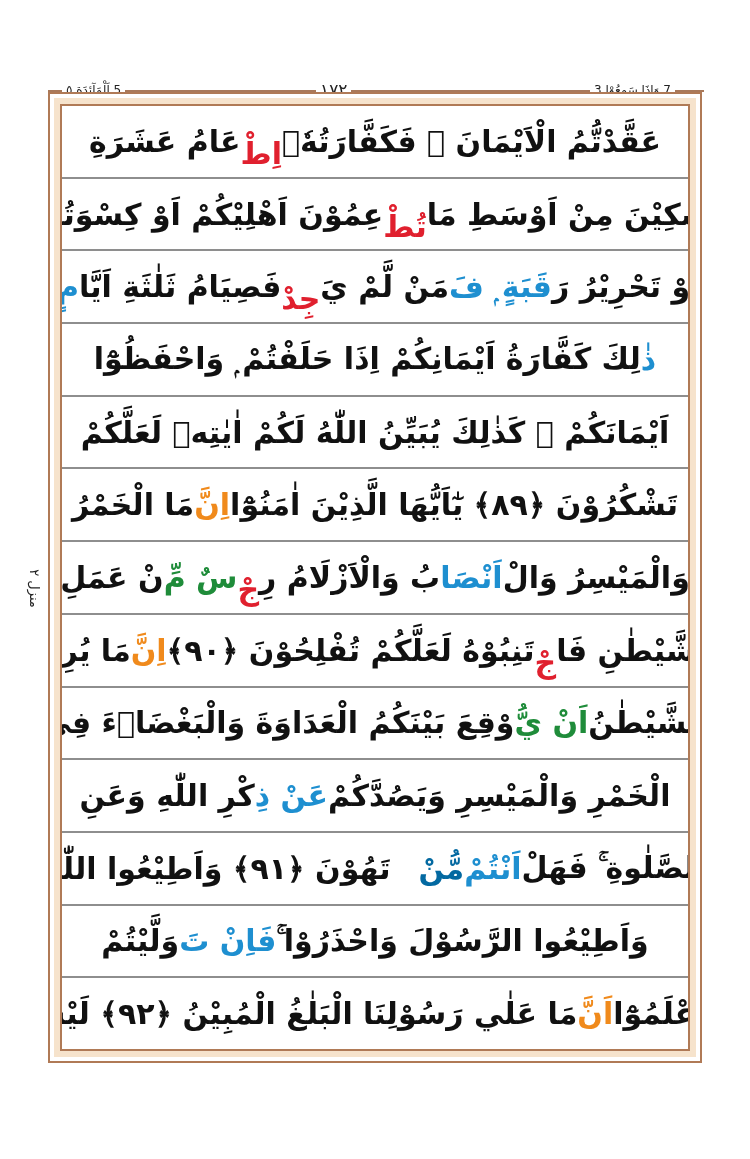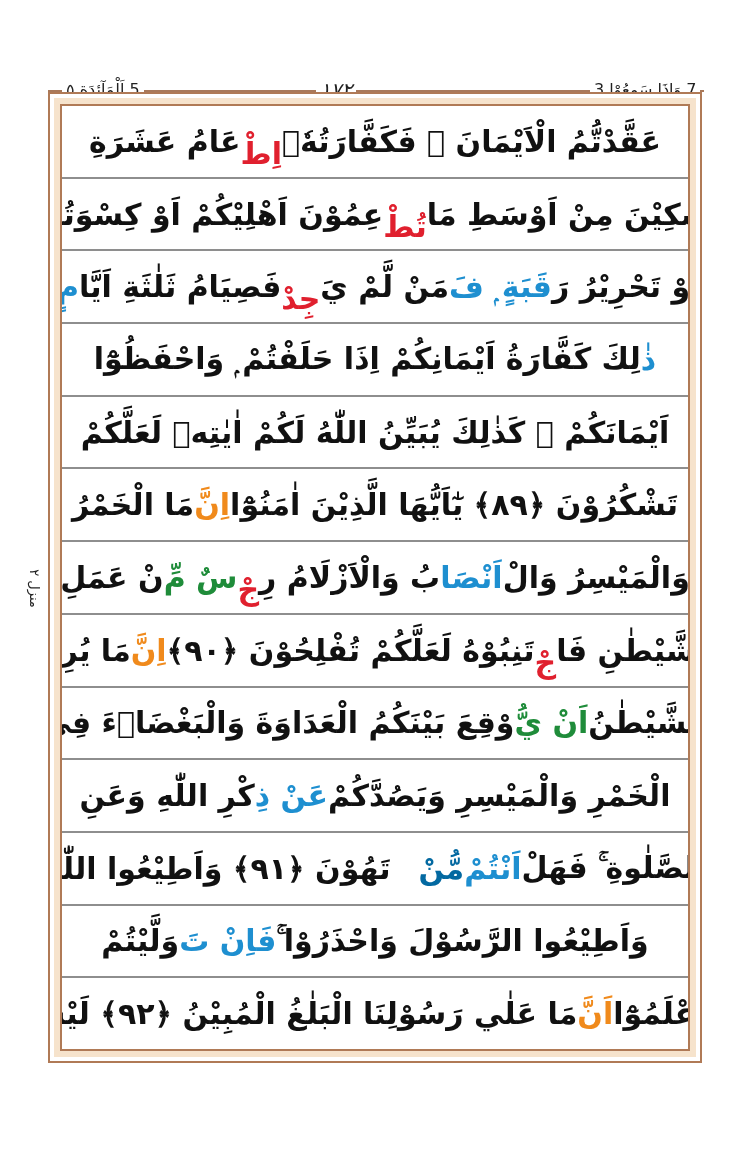--- a/index.html
+++ b/index.html
@@ -24,21 +24,21 @@
     }
     .header-line {
       position: absolute;
       top: 10px;
       height: 2px;
       background: #a9795a;
     }
     .header-label {
       position: absolute;
       top: 0;
-      font-size: 16px;
+      font-size: 12px;
       line-height: 20px;
       color: #222;
       background: #fff;
       padding: 0 4px;
       white-space: nowrap;
       direction: rtl;
     }
     .header-num {
       position: absolute;
       top: -1px;
@@ -136,21 +136,21 @@
       white-space: nowrap;
       direction: rtl;
     }
   </style>
 </head>
 <body>
 
 <div class="header">
   <div class="header-line" style="left:0; width:656px;"></div>
   <span class="header-label" style="left:14px;">5 اَلْمَآئِدَة ٥</span>
-  <span class="header-label" style="left:268px; font-size:20px;font-style:italic;">١٧٢</span>
+  <span class="header-label" style="left:268px; font-size:17px;">١٧٢</span>
   <span class="header-num" style="left:320px;">172</span>
   <span class="header-label" style="left:542px;">7 وَاِذَا سَمِعُوْا 3</span>
 </div>
 
 <div class="side-label">
   <span>منزل ٢</span>
 </div>
 
 <div class="frame-outer">
   <div class="frame-mid">

